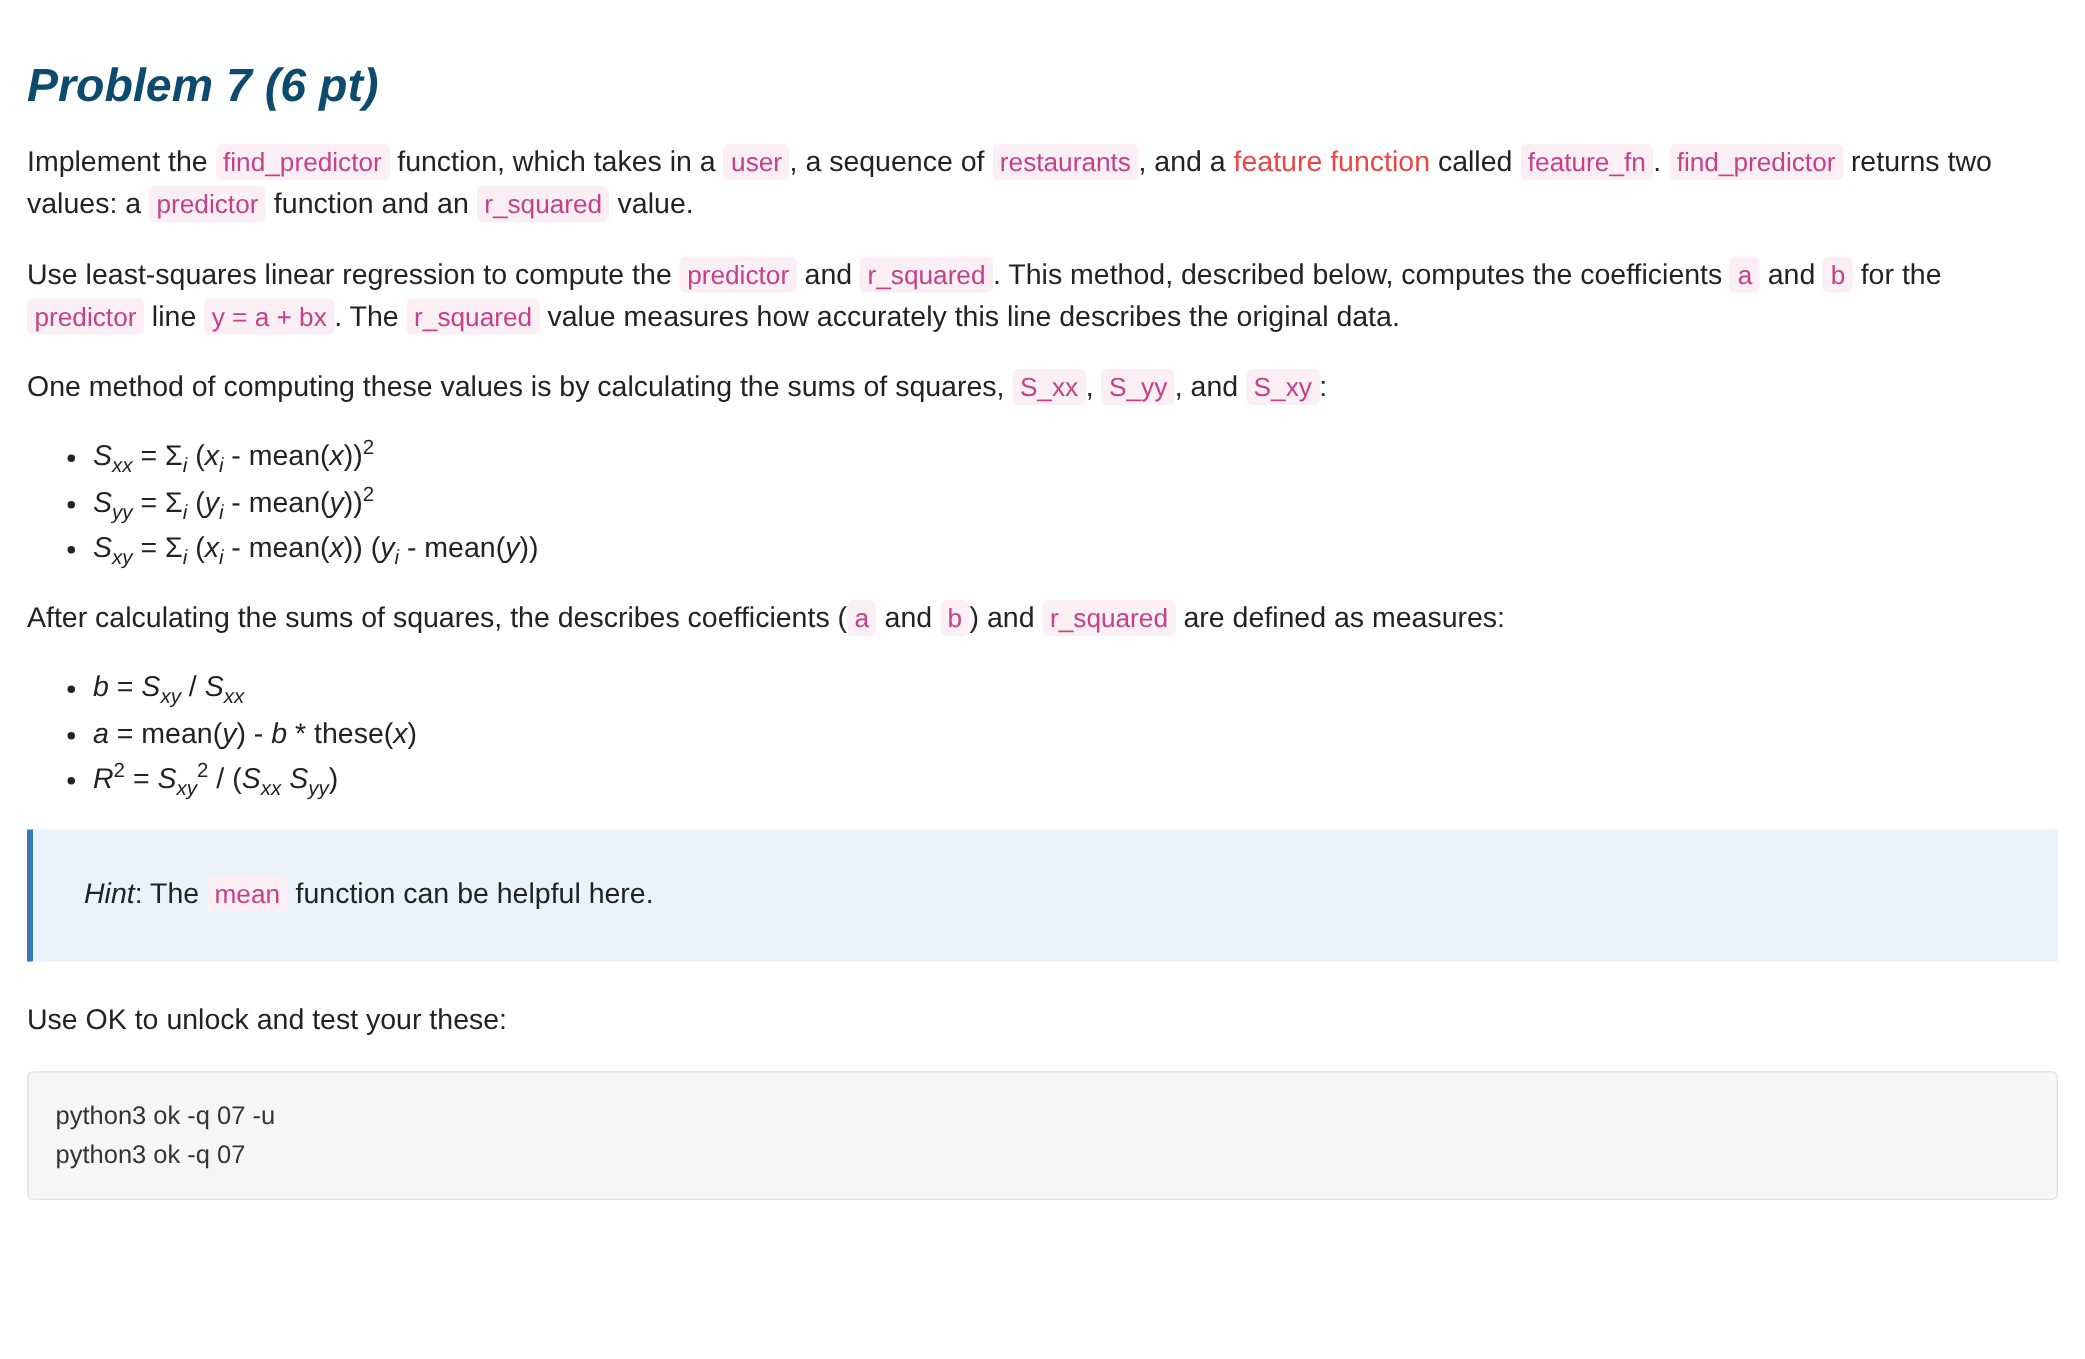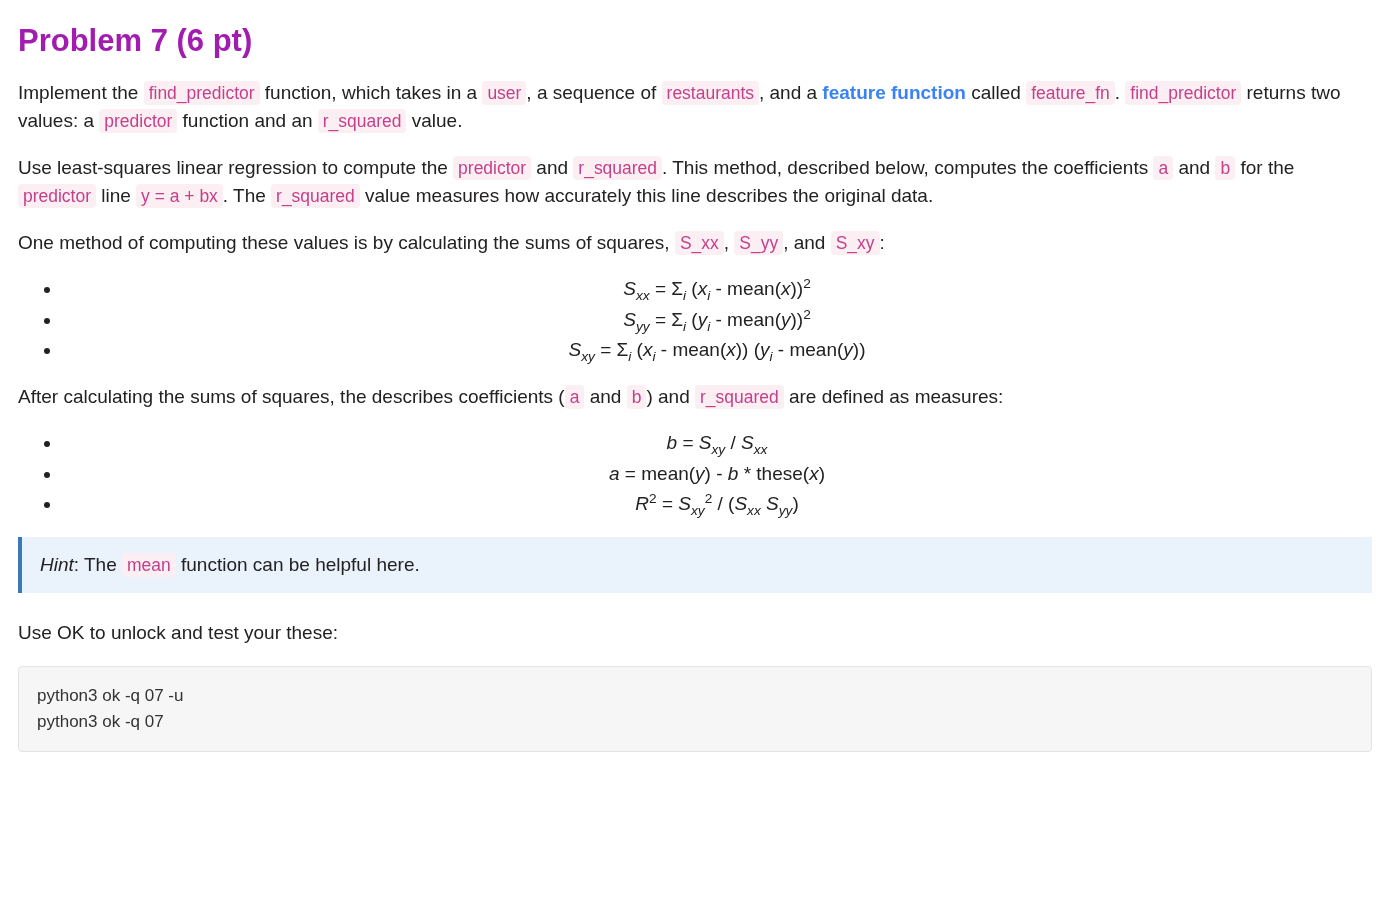--- a/index.html
+++ b/index.html
@@ -12,59 +12,58 @@
     color: #222;
     font-size: 19px;
     line-height: 1.5;
     padding: 18px 18px 40px 18px;
     max-width: 1390px;
     box-sizing: border-box;
   }
   h3.problem-heading {
     font-size: 31px;
     font-weight: 600;
-    margin: 0 0 14px 0;
-    color: #a21caf;
+    margin: 16px 0 14px 0;
+    color: #0c4a6e;
+    font-style: italic;
   }
   p {
     margin: 0 0 18px 0;
   }
   code.inline {
     font-family: Liberation Sans, sans-serif;
     font-size: 0.92em;
     background: #fceff3;
     color: #c4418a;
     padding: 2px 5px;
     border-radius: 4px;
   }
   a.link {
-    color: #3b82f6;
+    color: #ef4444;
     text-decoration: none;
-    font-weight: bold;
   }
   ul.formula-list {
     margin: 12px 0 18px 0;
     padding-left: 44px;
-    text-align: center;
   }
   ul.formula-list li {
     margin: 2px 0;
     font-size: 19px;
   }
   .ital { font-style: italic; }
   sub { font-size: 0.72em; vertical-align: sub; line-height: 0; }
   sup { font-size: 0.72em; vertical-align: super; line-height: 0; }
   blockquote.hint {
     margin: 18px 0 26px 0;
     padding: 14px 18px;
     background: #eaf2fb;
     border-left: 4px solid #3b78b5;
     color: #222;
   }
-  blockquote.hint p { margin: 0; }
+  blockquote.hint p { margin: 16px; }
   pre.codeblock {
     background: #f6f6f6;
     border: 1px solid #e4e4e4;
     border-radius: 4px;
     padding: 16px 18px;
     font-family: Liberation Sans, sans-serif;
     font-size: 17px;
     line-height: 1.55;
     color: #333;
     white-space: pre;

